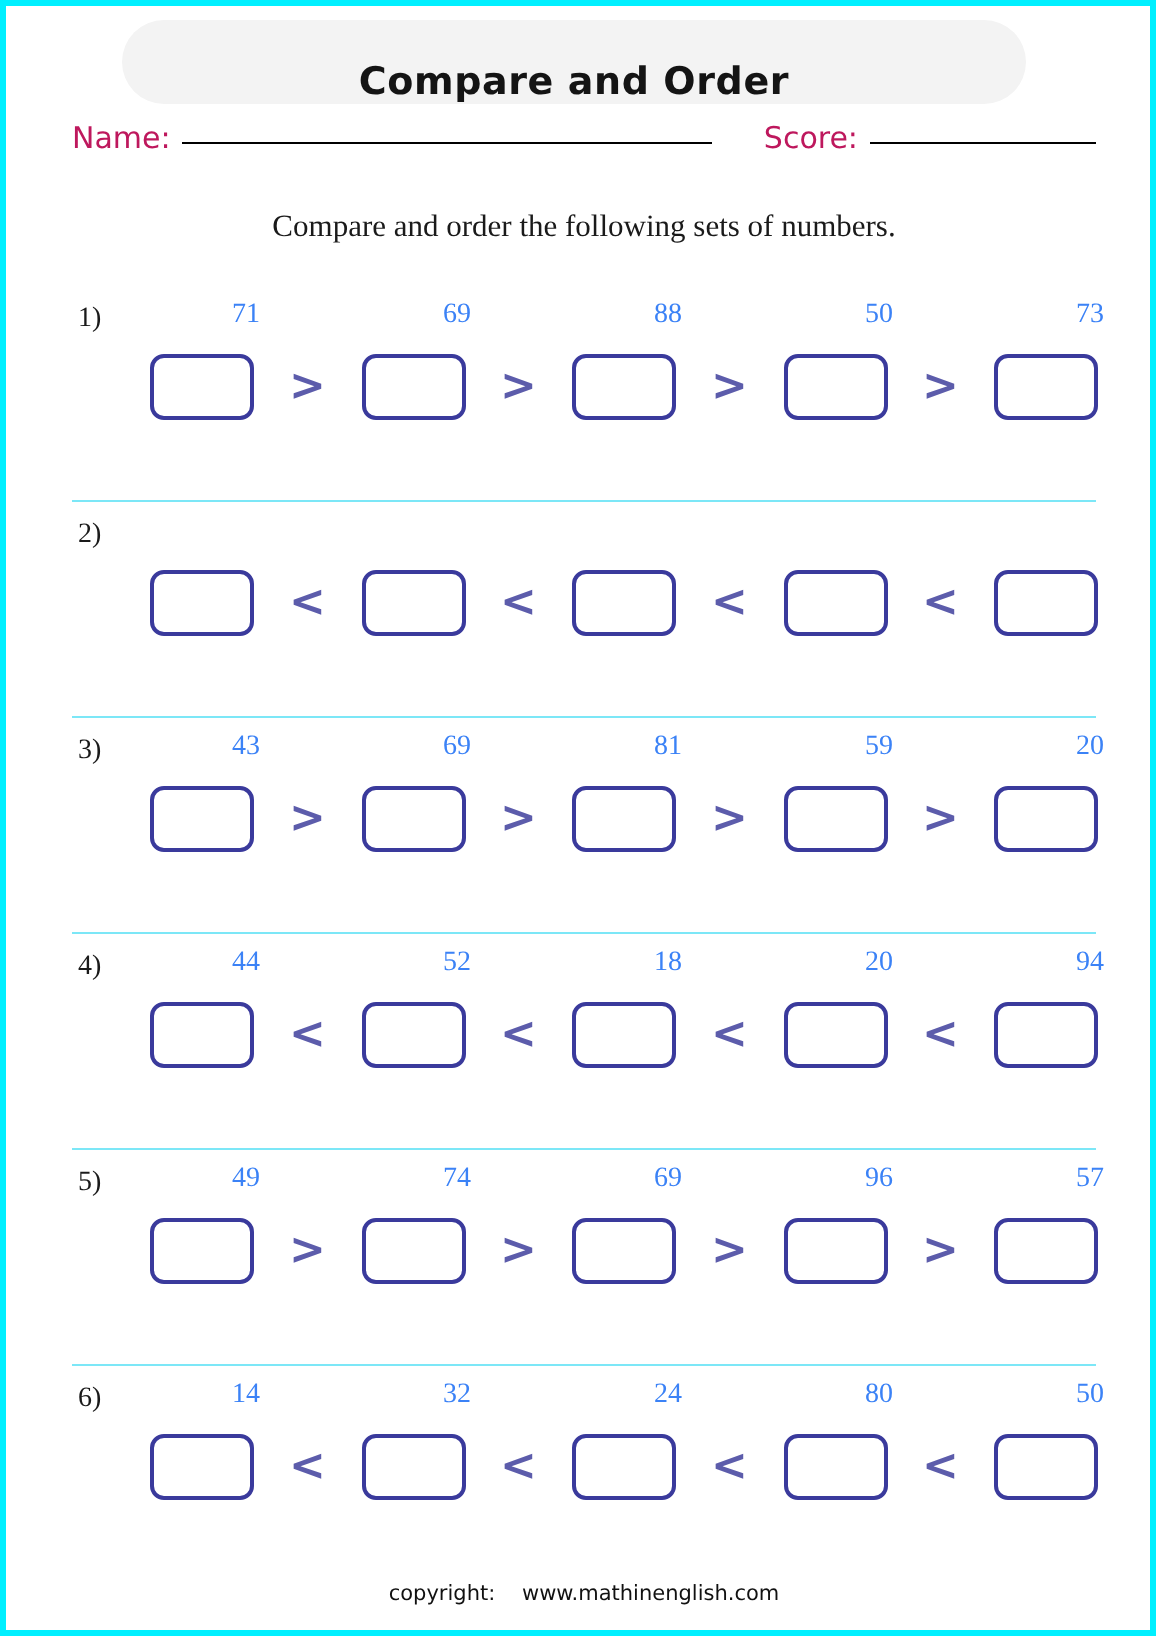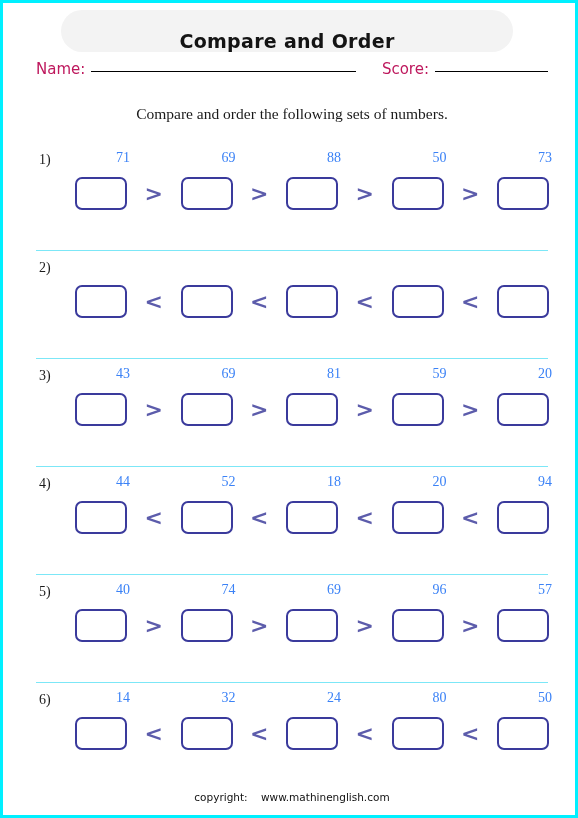--- a/index.html
+++ b/index.html
@@ -261,21 +261,21 @@
           <div class="op">&lt;</div>
           <div class="answer-box"></div>
           <div class="op">&lt;</div>
           <div class="answer-box"></div>
         </div>
         <div class="sep"></div>
       </div>
       <div class="problem">
         <div class="idx">5)</div>
         <div class="numbers">
-          <div class="num-cell">40</div>
+          <div class="num-cell">49</div>
           <div class="num-cell">74</div>
           <div class="num-cell">69</div>
           <div class="num-cell">96</div>
           <div class="num-cell">57</div>
         </div>
         <div class="boxrow">
           <div class="answer-box"></div>
           <div class="op">&gt;</div>
           <div class="answer-box"></div>
           <div class="op">&gt;</div>

